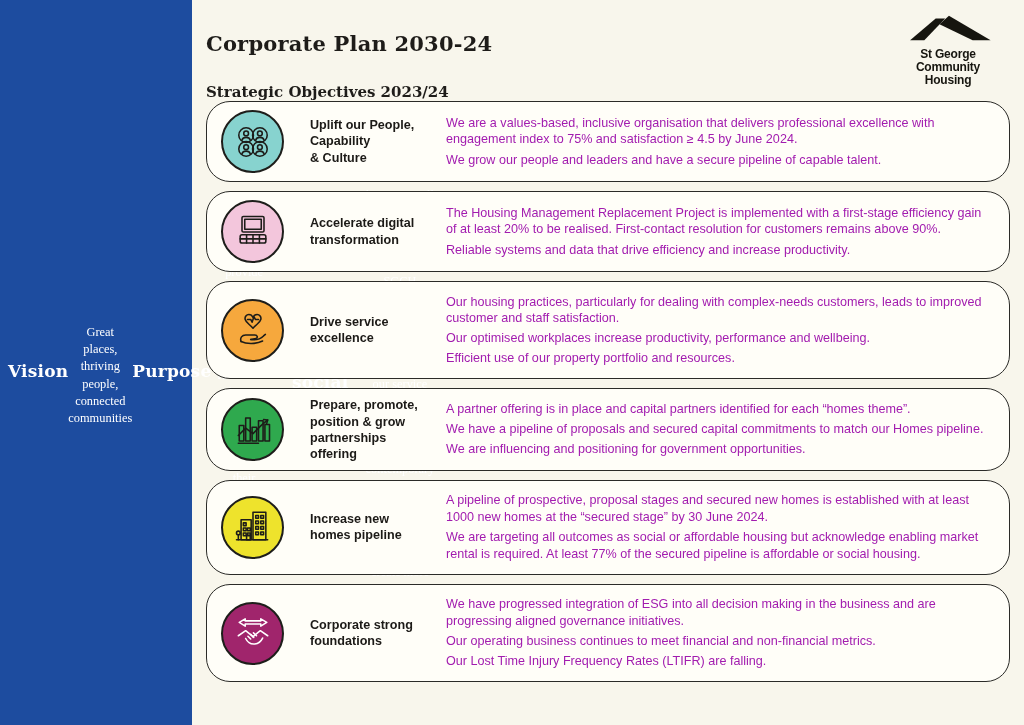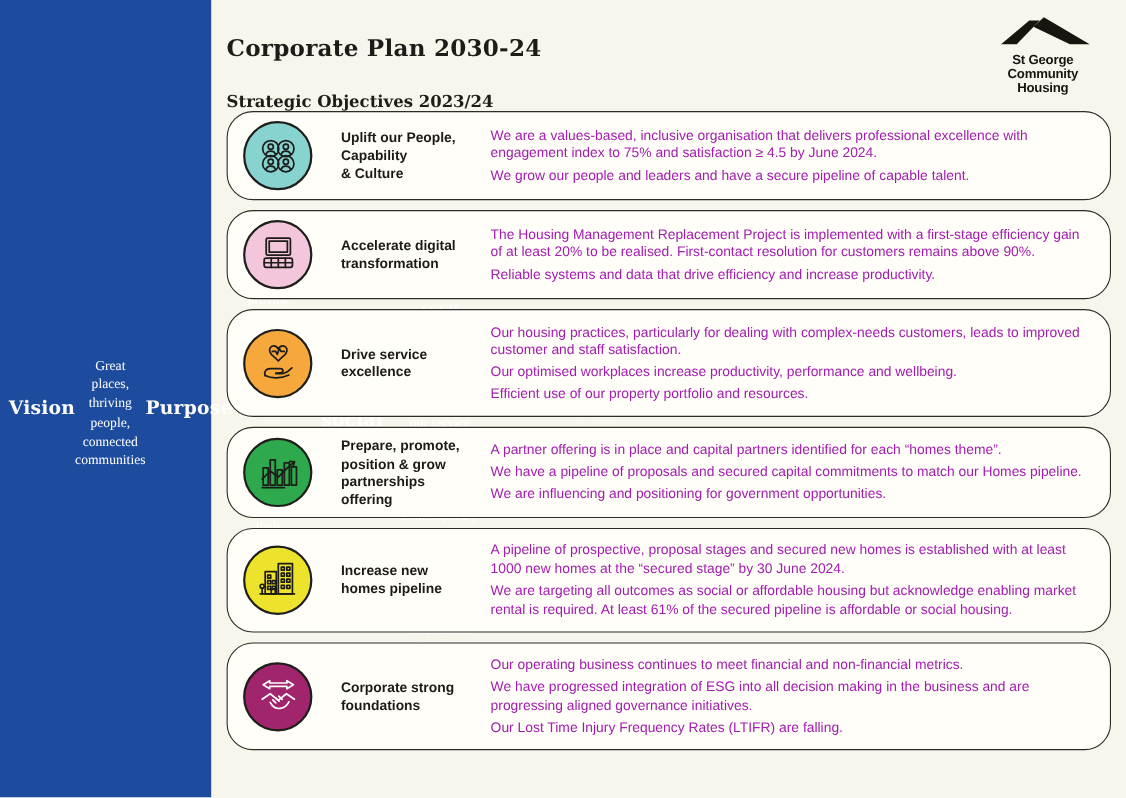--- a/index.html
+++ b/index.html
@@ -256,41 +256,41 @@
             <circle cx="8" cy="30.5" r="2"></circle>
               <line x1="8" y1="32.5" x2="8" y2="38"></line>
             <line x1="6" y1="38" x2="40" y2="38"></line>
           </g>
         </svg>
       </div>
       <div class="obj-title">Increase new
 homes pipeline</div>
       <div class="obj-body">
         <p>A pipeline of prospective, proposal stages and secured new homes is established with at least 1000 new homes at the “secured stage” by 30 June 2024.</p>
-        <p>We are targeting all outcomes as social or affordable housing but acknowledge enabling market rental is required. At least 61% of the secured pipeline is affordable or social housing.</p>
+        <p>We are targeting all outcomes as social or affordable housing but acknowledge enabling market rental is required. At least 77% of the secured pipeline is affordable or social housing.</p>
       </div>
     </div>
 
     <div class="card">
       <div class="icon-circle" style="background-color: rgb(160, 37, 108);">
         <svg viewBox="0 0 48 48">
           <g class="ic-w">
             <path d="M9 12.5 L15.5 8.5 L15.5 10.8 L32.5 10.8 L32.5 8.5 L39 12.5 L32.5 16.5 L32.5 14.2 L15.5 14.2 L15.5 16.5 Z"></path>
             <path d="M8 27 L16 21.5 L24 28"></path>
             <path d="M40 27 L32 21.5 L24 28"></path>
             <path d="M18.5 27.5 L21.5 30.5"></path>
             <path d="M21.5 25.5 L24.8 28.8"></path>
             <path d="M24.5 23.8 L27.8 27"></path>
             <path d="M16 30 C18 34 22 36.5 26 36 C30 35.5 33 32.5 34.5 29.5"></path>
           </g>
         </svg>
       </div>
       <div class="obj-title">Corporate strong
 foundations</div>
       <div class="obj-body">
+        <p>We have progressed integration of ESG into all decision making in the business and are progressing aligned governance initiatives.</p>
         <p>Our operating business continues to meet financial and non-financial metrics.</p>
-        <p>We have progressed integration of ESG into all decision making in the business and are progressing aligned governance initiatives.</p>
         <p>Our Lost Time Injury Frequency Rates (LTIFR) are falling.</p>
       </div>
     </div>
 
   </div>
 </main>
 
 </body></html>

